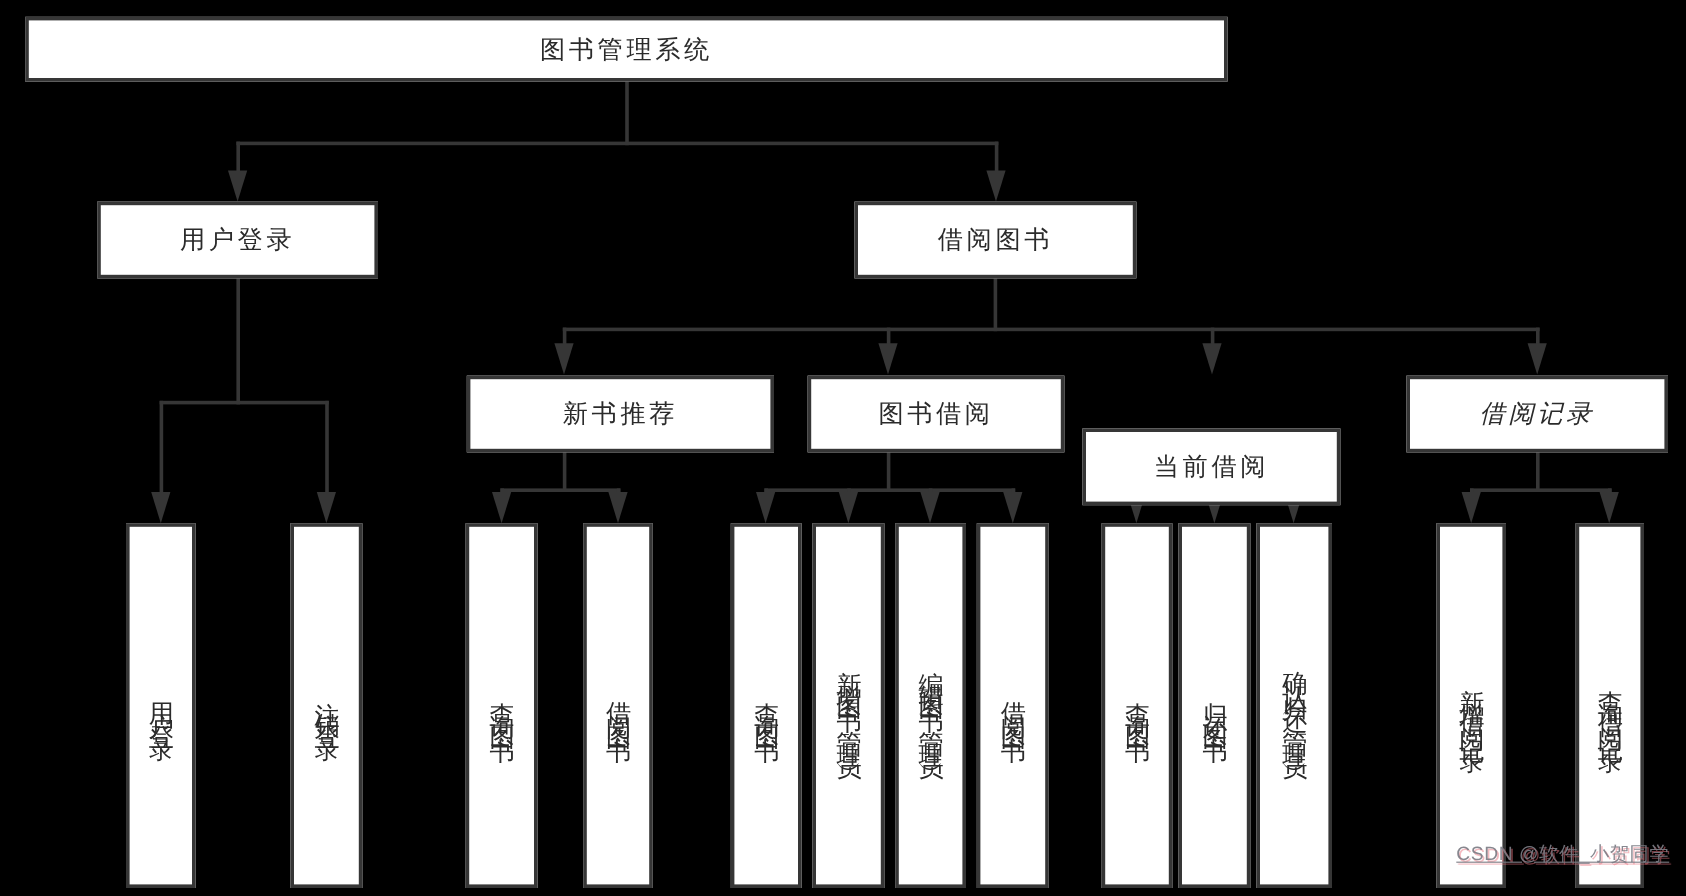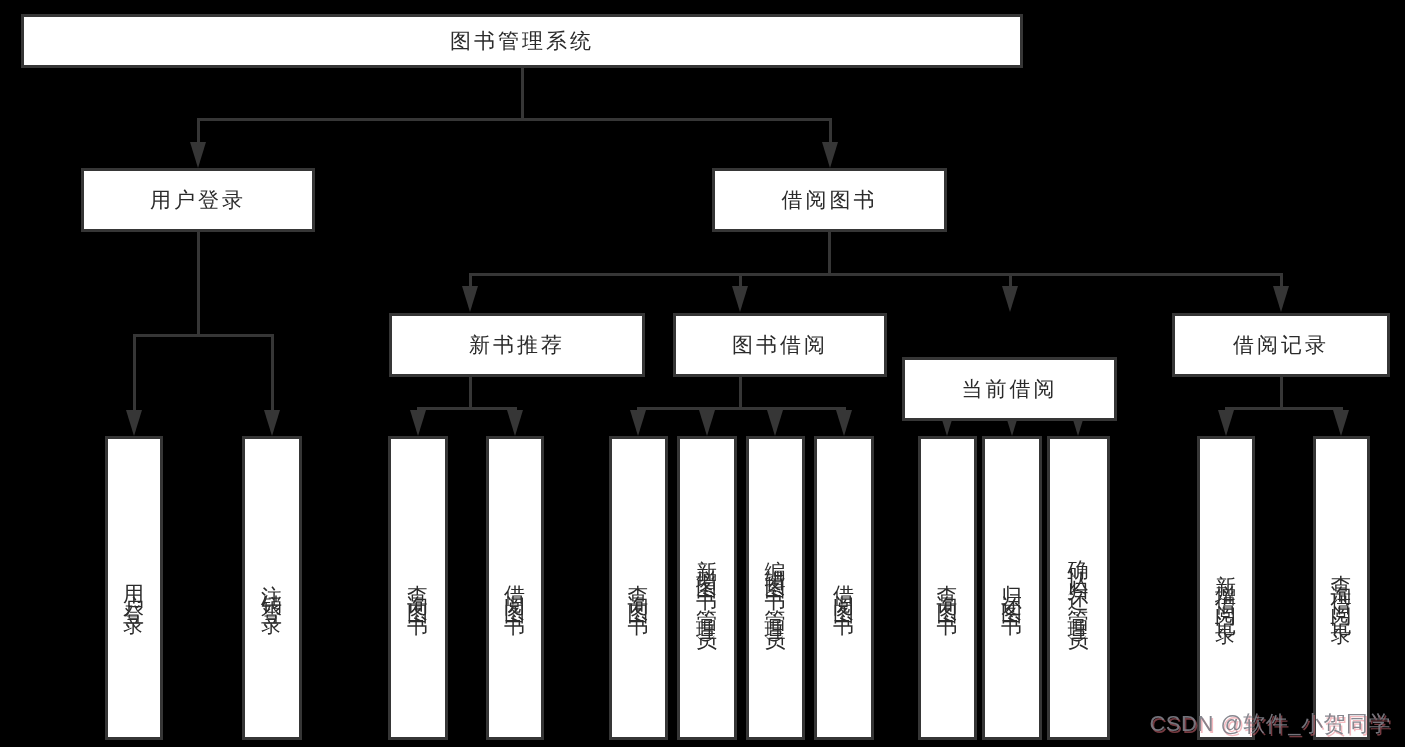--- a/index.html
+++ b/index.html
@@ -47,27 +47,28 @@
     width: 0;
     height: 0;
     border-left: 8px solid transparent;
     border-right: 8px solid transparent;
     border-top: 26px solid var(--line, #363636);
     z-index: 1;
   }
   .watermark {
     position: absolute;
     right: 14px;
-    bottom: 8px;
-    font-size: 22px;
+    bottom: 24px;
+    font-size: 16px;
     letter-spacing: 0.5px;
     color: rgba(125, 125, 134, 0.92);
     text-shadow: 1.5px 1.5px 0 rgba(234, 118, 130, 0.5);
     z-index: 3;
     white-space: nowrap;
+    text-decoration: underline;
   }
 </style>
 </head>
 <body>
 
 <div class="canvas">
   <div id="edges-layer">
       <div class="edge" style="left: 520.5px; top: 68px; width: 3px; height: 53px;"></div>
       <div class="edge" style="left: 196.5px; top: 118px; width: 635px; height: 3px;"></div>
       <div class="edge" style="left: 196.5px; top: 118px; width: 3px; height: 32px;"></div>
@@ -133,21 +134,21 @@
       </div>
       <div class="node" style="left: 362px; top: 313px; width: 256px; height: 64px; margin-left: 27px;">
         <span>新书推荐</span>
       </div>
       <div class="node" style="left: 633px; top: 313px; width: 214px; height: 64px; margin-left: 40px;">
         <span>图书借阅</span>
       </div>
       <div class="node" style="left: 902px; top: 313px; width: 215px; height: 64px; margin-top: 44px;">
         <span>当前借阅</span>
       </div>
-      <div class="node" style="left: 1172px; top: 313px; width: 218px; height: 64px;">
+      <div class="node" style="left: 1172px; top: 313px; width: 218px; height: 64px; font-style: italic;">
         <span>借阅记录</span>
       </div>
       <div class="node vertical" style="left: 105px; top: 436px; width: 58px; height: 304px;">
         <span>用户登录</span>
       </div>
       <div class="node vertical" style="left: 242px; top: 436px; width: 60px; height: 304px;">
         <span>注销登录</span>
       </div>
       <div class="node vertical" style="left: 388px; top: 436px; width: 60px; height: 304px;">
         <span>查询图书</span>

